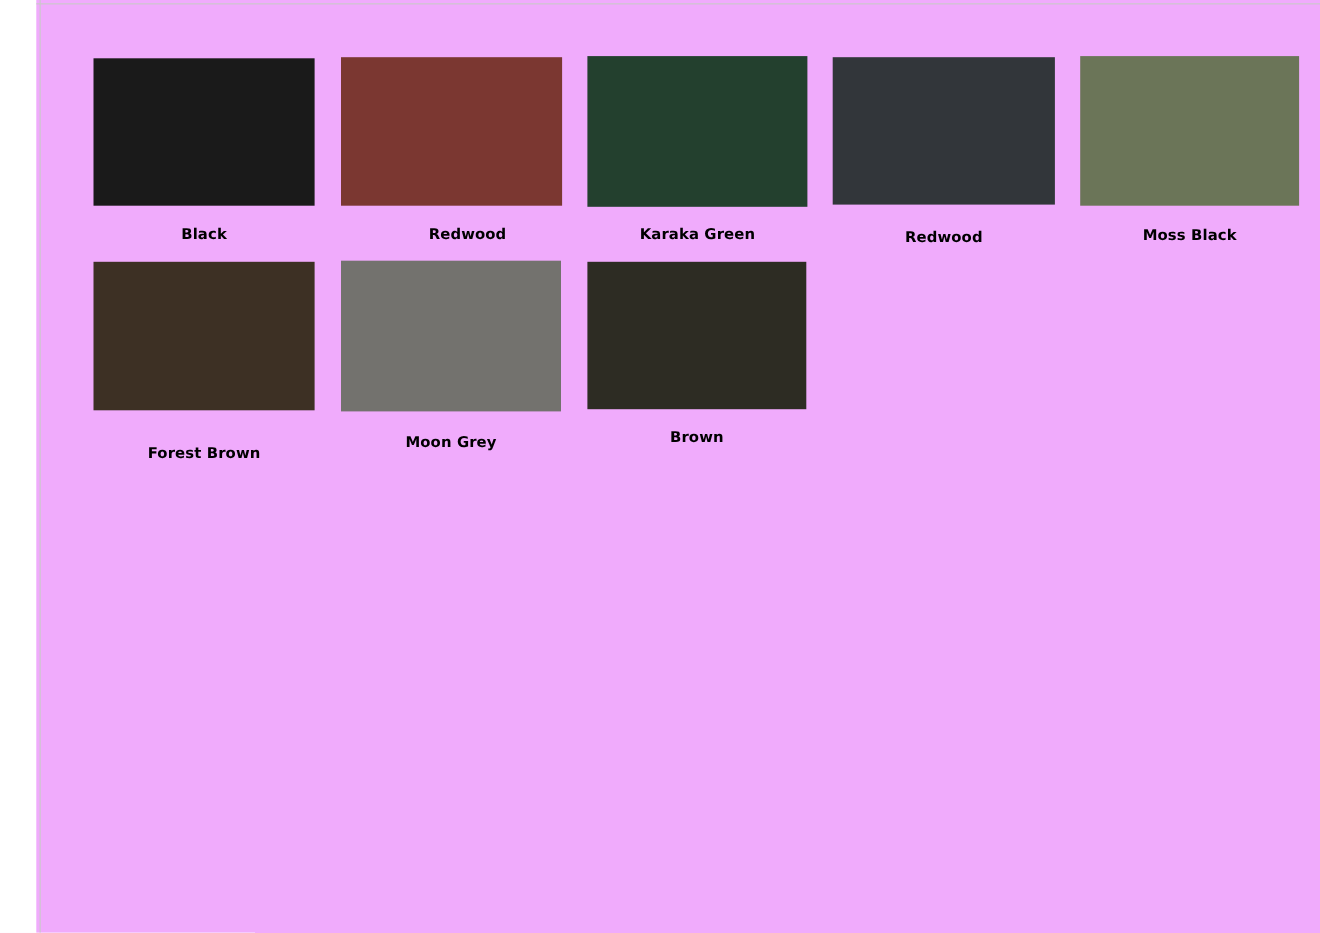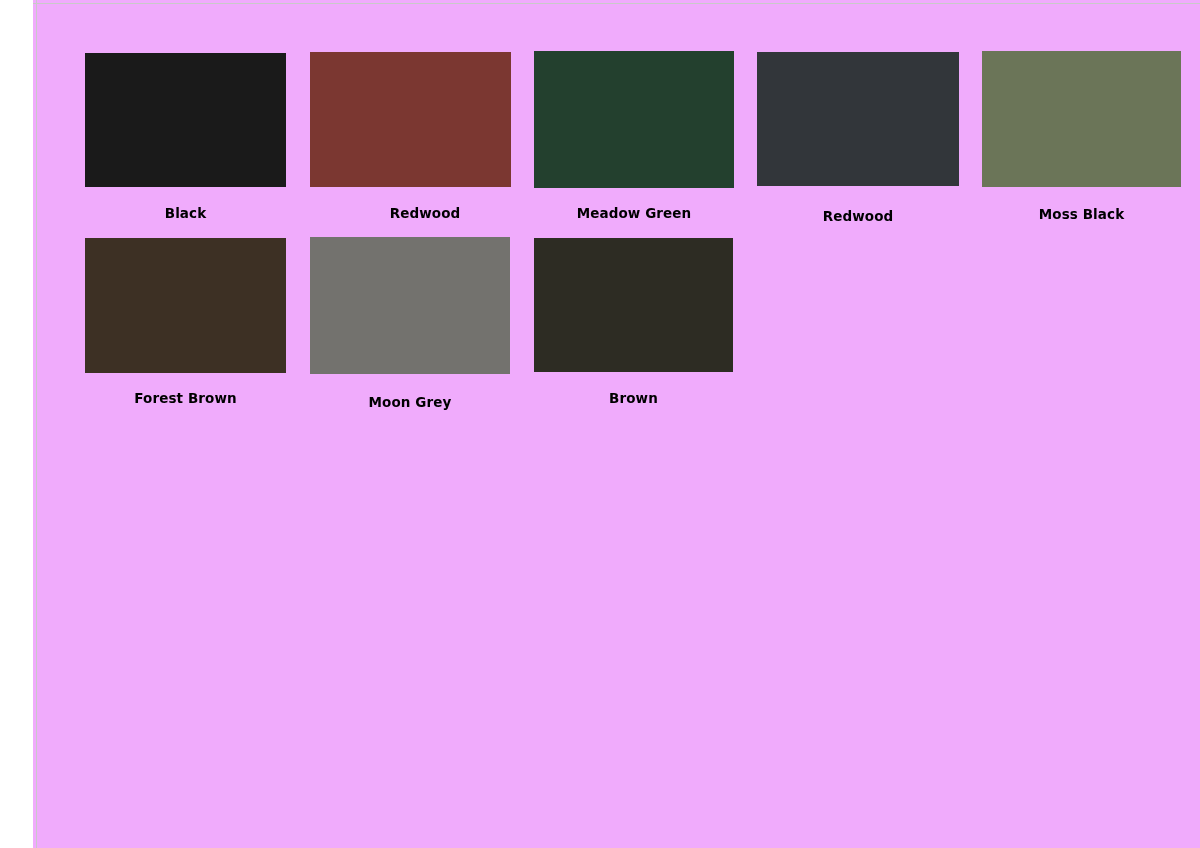--- a/index.html
+++ b/index.html
@@ -83,33 +83,33 @@
         <div class="swatch-chip" title="Black" style="background: rgb(26, 26, 26);"></div>
       </div>
       <div class="swatch-label" style="left: 152.5px; top: 207px; transform: translateX(-50%);">Black</div>
       <div class="swatch-cell" style="left: 277px; top: 52px; width: 201px; height: 135px;">
         <div class="swatch-chip" title="Redwood" style="background: rgb(123, 55, 49);"></div>
       </div>
       <div class="swatch-label" style="left: 392px; top: 207px; transform: translateX(-50%);">Redwood</div>
       <div class="swatch-cell" style="left: 501px; top: 51px; width: 200px; height: 137px;">
         <div class="swatch-chip" title="Meadow Green" style="background: rgb(35, 64, 46);"></div>
       </div>
-      <div class="swatch-label" style="left: 601px; top: 207px; transform: translateX(-50%);">Meadow Green</div>
+      <div class="swatch-label" style="left: 601px; top: 207px; transform: translateX(-50%);">Karaka Green</div>
       <div class="swatch-cell" style="left: 724px; top: 52px; width: 202px; height: 134px;">
         <div class="swatch-chip" title="Cavalier" style="background: rgb(50, 54, 58);"></div>
       </div>
       <div class="swatch-label" style="left: 825px; top: 210px; transform: translateX(-50%);">Redwood</div>
       <div class="swatch-cell" style="left: 949px; top: 51px; width: 199px; height: 136px;">
         <div class="swatch-chip" title="Moss Green" style="background: rgb(107, 117, 88);"></div>
       </div>
       <div class="swatch-label" style="left: 1048.5px; top: 208px; transform: translateX(-50%);">Moss Black</div>
       <div class="swatch-cell" style="left: 52px; top: 238px; width: 201px; height: 135px;">
         <div class="swatch-chip" title="Forest Brown" style="background: rgb(61, 48, 36);"></div>
       </div>
-      <div class="swatch-label" style="left: 152.5px; top: 392px; transform: translateX(-50%);">Forest Brown</div>
+      <div class="swatch-label" style="left: 152.5px; top: 406px; transform: translateX(-50%);">Forest Brown</div>
       <div class="swatch-cell" style="left: 277px; top: 237px; width: 200px; height: 137px;">
         <div class="swatch-chip" title="Moon Grey" style="background: rgb(115, 114, 110);"></div>
       </div>
       <div class="swatch-label" style="left: 377px; top: 396px; transform: translateX(-50%);">Moon Grey</div>
       <div class="swatch-cell" style="left: 501px; top: 238px; width: 199px; height: 134px;">
         <div class="swatch-chip" title="Karaka" style="background: rgb(45, 44, 35);"></div>
       </div>
       <div class="swatch-label" style="left: 600.5px; top: 392px; transform: translateX(-50%);">Brown</div>
     </div>
 

